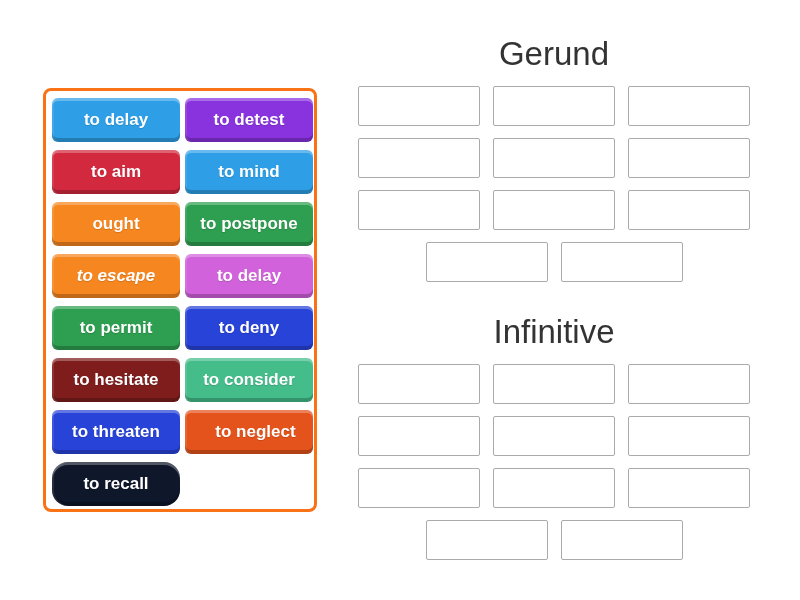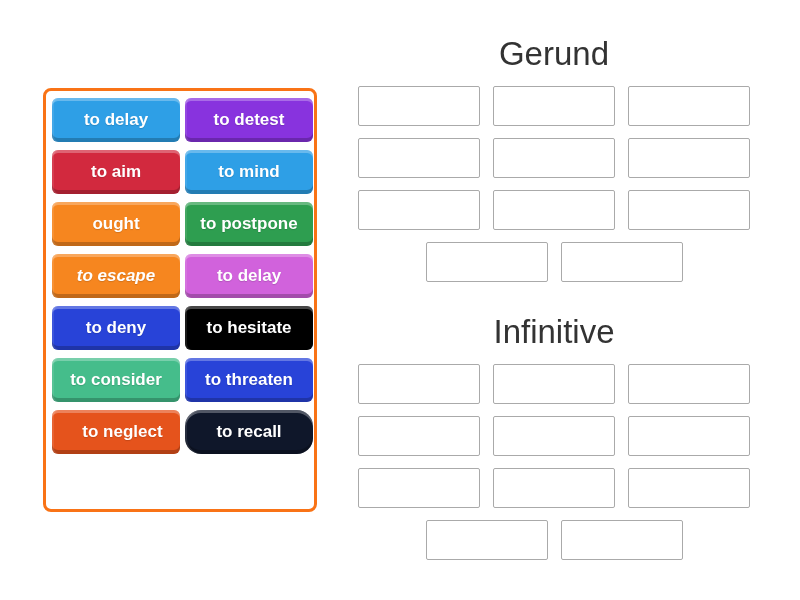--- a/index.html
+++ b/index.html
@@ -87,22 +87,23 @@
 <div class="tile-bank">
   <div class="tile-grid">
       <div class="tile" style="background: rgb(46, 159, 230);">to delay</div>
       <div class="tile" style="background: rgb(136, 51, 222);">to detest</div>
       <div class="tile" style="background: rgb(210, 41, 62);">to aim</div>
       <div class="tile" style="background: rgb(46, 159, 230);">to mind</div>
       <div class="tile" style="background: rgb(246, 134, 31);">ought</div>
       <div class="tile" style="background: rgb(46, 158, 80);">to postpone</div>
       <div class="tile" style="background: rgb(246, 134, 31); font-style: italic;">to escape</div>
       <div class="tile" style="background: rgb(209, 98, 220);">to delay</div>
+      <div class="tile" style="background: rgb(46, 158, 80);">to permit</div>
       <div class="tile" style="background: rgb(40, 67, 216);">to deny</div>
-      <div class="tile" style="background: #000000;">to hesitate</div>
+      <div class="tile" style="background: #7f1d1d;">to hesitate</div>
       <div class="tile" style="background: rgb(69, 189, 139);">to consider</div>
       <div class="tile" style="background: rgb(40, 67, 216);">to threaten</div>
       <div class="tile" style="background: rgb(229, 83, 28); padding-left: 13px;">to neglect</div>
       <div class="tile" style="background: #0f172a; border-radius: 16px;">to recall</div>
     </div>
 </div>
 
 <div class="group group-gerund">
   <h2 class="group-title">Gerund</h2>
   <div class="slot-rows">

